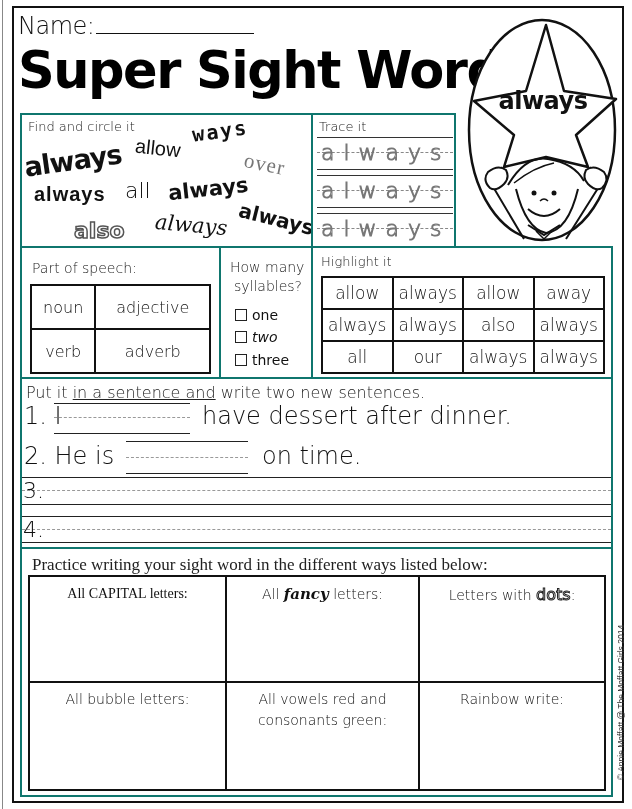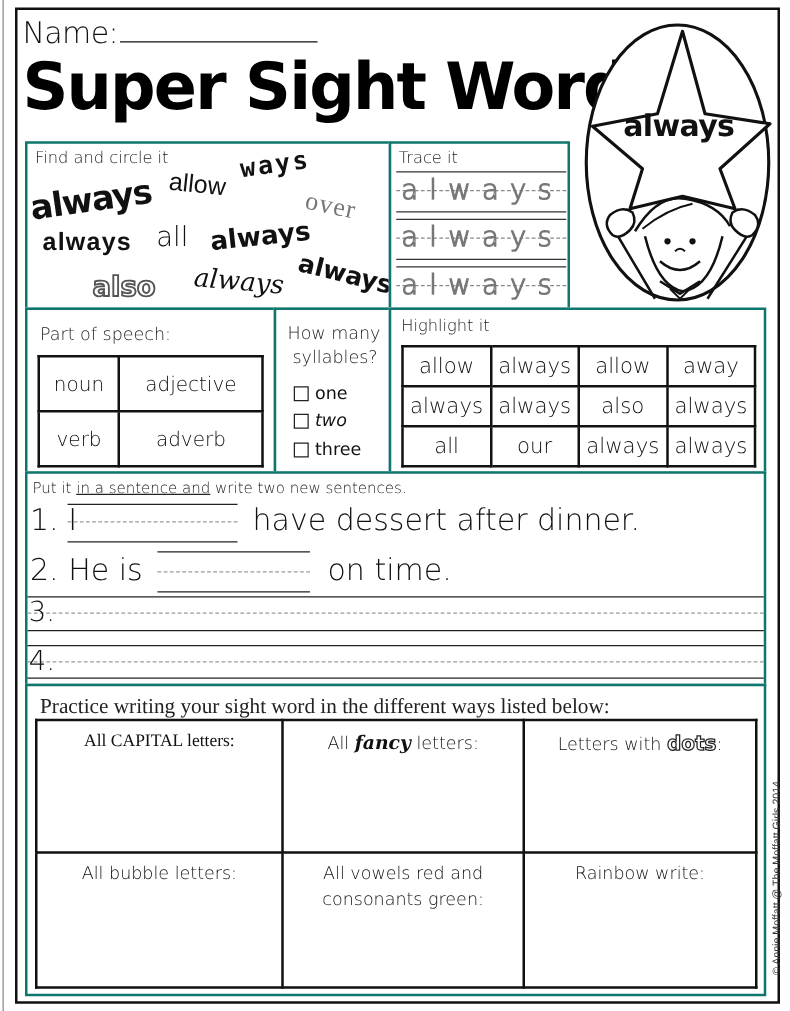--- a/index.html
+++ b/index.html
@@ -176,21 +176,21 @@
       <td style="font-size:17px;">all</td>
       <td style="font-size:17px;">our</td>
       <td style="font-size:17px;">always</td>
       <td style="font-size:17px;">always</td>
     </tr>
   </tbody>
     </table>
 </div>
 
 <div class="box" style="left:20px;top:377px;width:593px;height:172px;">
-  <div class="label" style="left:4px;top:4px;font-size:12px;">
+  <div class="label" style="left:4px;top:4px;font-size:16px;">
     <span>Put it </span><span style="text-decoration:underline;">in a sentence and</span><span> write two new sentences.</span>
   </div>
 
   <div class="s-text" style="left:2px;top:23px;">1. I</div>
   <div class="blank-lines" style="left:32px;top:24px;width:136px;height:34px;">
     <div class="bl" style="top:0;border-top:1.5px solid #222;"></div>
     <div class="bl" style="top:14px;border-top:1px dashed #999;"></div>
     <div class="bl" style="top:30px;border-top:1.5px solid #222;"></div>
   </div>
   <div class="s-text" style="left:180px;top:23px;">have dessert after dinner.</div>
@@ -214,21 +214,21 @@
   <div class="s-text" style="left:1px;top:138px;font-size:22px;">4.</div>
 </div>
 
 <div class="box" style="left:20px;top:547px;width:593px;height:250px;">
   <div class="label" style="left:10px;top:6px;font-size:17px;font-family:Liberation Serif, serif;">Practice writing your sight word in the different ways listed below:</div>
   <table class="practice-grid" style="left:6px;top:26px;width:578px;height:216px;">
     <tbody>
         <tr style="height:106px;">
       <td style="width:197px;font-family:Liberation Serif, serif;"><span>All CAPITAL letters:</span></td>
       <td style="width:193px;"><span>All </span><span style="font-family:'DejaVu Serif',serif;font-style:italic;font-weight:bold;font-size:15px;">fancy</span><span> letters:</span></td>
-      <td><span>Letters with </span><span style="font-size:16px;color:#fff;-webkit-text-stroke:1px #222;font-weight:bold;">dots</span><span>:</span></td>
+      <td><span>Letters with </span><span style="font-size:16px;color:#fff;-webkit-text-stroke:1px #222;font-weight:normal;">dots</span><span>:</span></td>
     </tr>
     <tr>
       <td><span>All bubble letters:</span></td>
       <td><span>All vowels red and</span><br><span>consonants green:</span></td>
       <td><span>Rainbow write:</span></td>
     </tr>
   </tbody>
     </table>
 </div>
 

